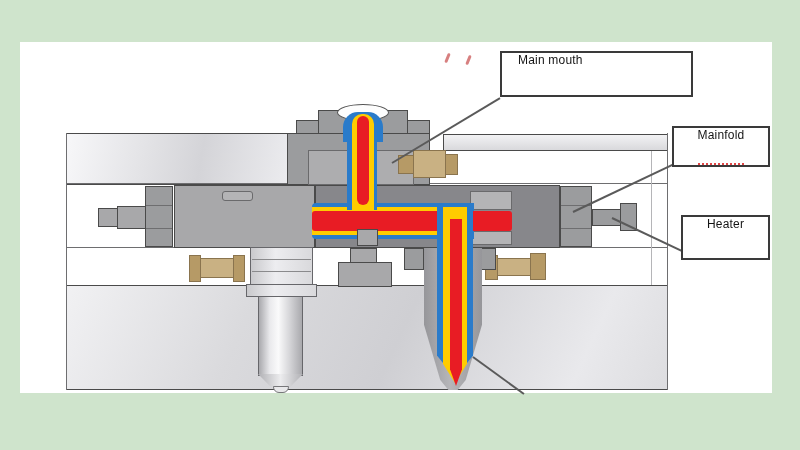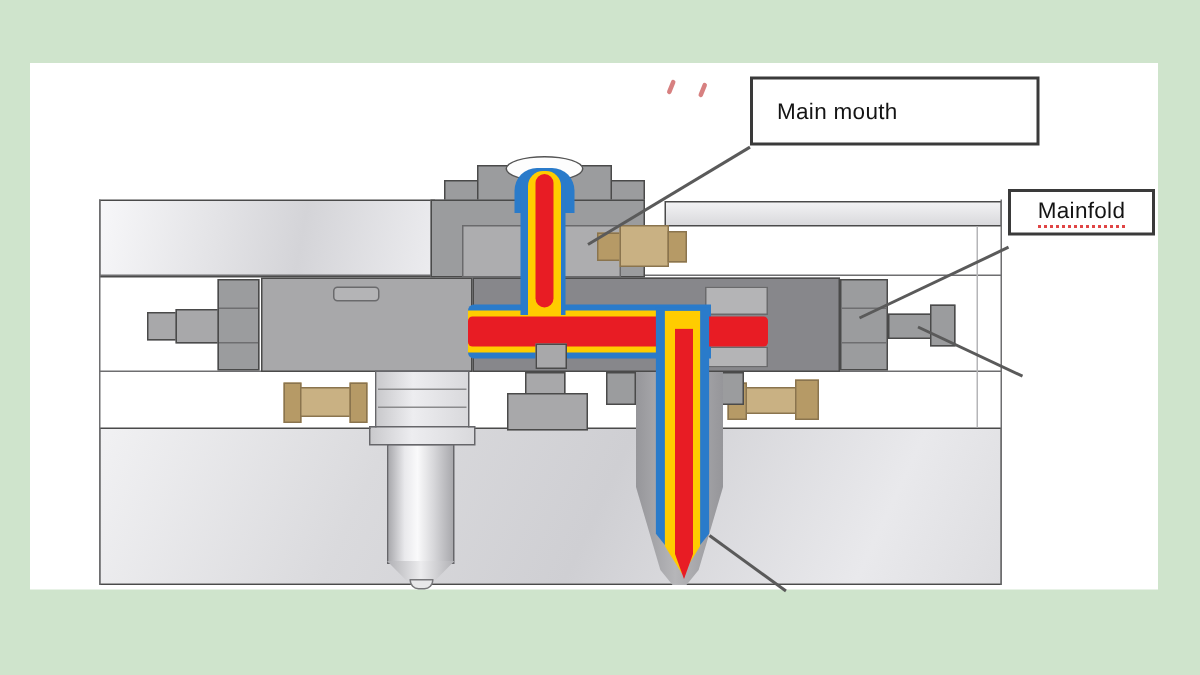--- a/index.html
+++ b/index.html
@@ -26,22 +26,22 @@
   .blue{background:var(--melt-blue);}
   .yellow{background:var(--melt-yellow);}
   .red{background:var(--melt-red);}
   .hline{background:#6e6e70;height:1px;}
   .vline{background:#6e6e70;width:1px;}
   .vlineF{background:#b5b5b8;width:1px;}
   .chrome{background:linear-gradient(90deg,#a9a9ad 0%,#e9e9ec 25%,#fafafb 45%,#d7d7da 70%,#a9a9ad 100%);border:1px solid #66666a;}
   .chromeT{background:linear-gradient(90deg,#c9c9cc,#ededf0 40%,#d9d9dc);border:1px solid #66666a;}
   .rib{background:#8a8a8c;height:1px;}
   .cup{background:#fdfdfd;border:1px solid #555;border-radius:50%;}
-  .callout{background:#fff;border:2px solid #3a3a3a;display:flex;align-items:center;justify-content:center;
-           font-size:15px;color:#141414;letter-spacing:.2px;}
+  .callout{background:#fff;border:2px solid #3a3a3a;display:flex;justify-content:center;
+           font-size:12px;color:#141414;letter-spacing:.2px;}
   .callout.leftpad{justify-content:flex-start;padding-left:16px;}
   .squiggle{border-bottom:2px dotted #e04545;padding-bottom:1px;}
   .leader{height:2px;background:var(--leader);transform-origin:0 50%;}
   .tick{width:3px;height:10px;background:var(--tick-marks);border-radius:2px;transform:rotate(22deg);opacity:.85;}
   .noz-body{background:linear-gradient(90deg,#96969a,#b6b6b9 45%,#96969a);border:0;
     clip-path:polygon(0 0,100% 0,100% 54%,72% 93%,58% 100%,42% 100%,28% 93%,0 54%);}
   .vmelt{transform-origin:center top;}
 </style>
 </head>
 <body>
@@ -130,17 +130,20 @@
   <div class="abs tick" style="left:467px;top:55px;"></div>
 
   <div class="abs leader" style="left:392px;top:162px;width:126px;transform:rotate(-31deg);"></div>
   <div class="abs leader" style="left:573px;top:211px;width:110px;transform:rotate(-25.4deg);"></div>
   <div class="abs leader" style="left:612px;top:217px;width:77px;transform:rotate(25.2deg);"></div>
   <div class="abs leader" style="left:473px;top:356px;width:63px;transform:rotate(36deg);"></div>
 
   <div class="abs callout leftpad" style="left:500px;top:51px;width:193px;height:46px;">
     <span>Main mouth</span>
   </div>
-  <div class="abs callout" style="left:672px;top:126px;width:98px;height:31px;">
+  <div class="abs callout" style="left:672px;top:126px;width:98px;height:41px;">
     <span class="squiggle">Mainfold</span>
+  </div>
+  <div class="abs callout" style="left:681px;top:215px;width:89px;height:45px;">
+    <span>Heater</span>
   </div>
 
 </div>
 
 </body></html>

